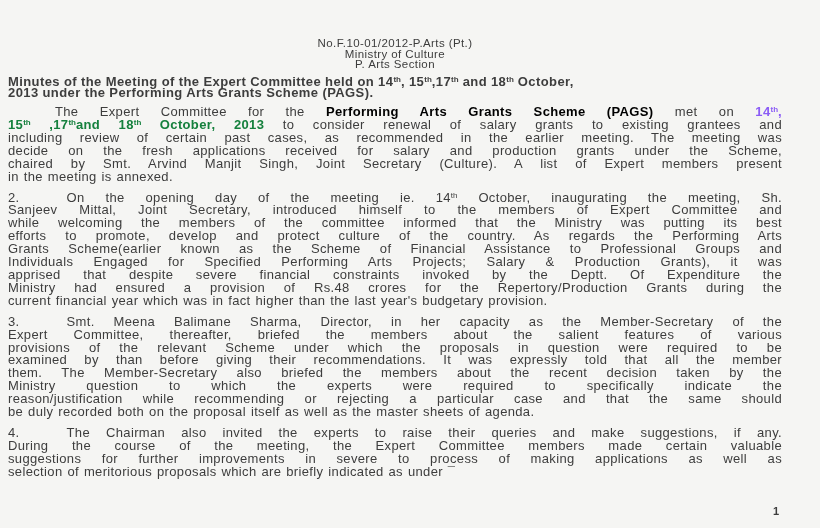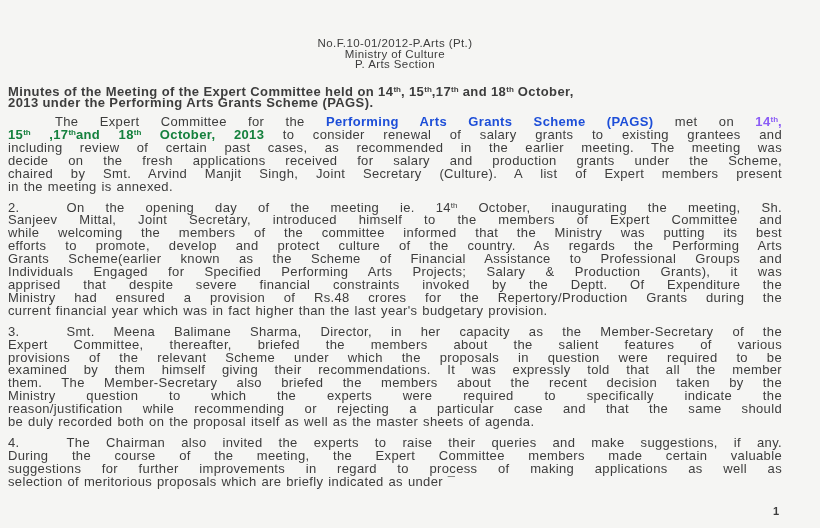--- a/index.html
+++ b/index.html
@@ -20,21 +20,21 @@
   }
   
   .hdr {
     text-align: center;
     font-size: 11.5px;
     line-height: 10.5px;
     letter-spacing: 0.4px;
   }
   
   .title {
-    margin-top: 16px;
+    margin-top: 6px;
     font-weight: bold;
     font-size: 13px;
     line-height: 11.8px;
     letter-spacing: 0.4px;
   }
   .tline { text-align: left; }
   
   .body-text { margin-top: 7px; }
   .para { margin-bottom: 8px; }
   .line {
@@ -74,21 +74,21 @@
     <div>P. Arts Section</div>
   </div>
 
   <div class="title" id="title-lines">
       <div class="tline">Minutes of the Meeting of the Expert Committee held on 14<sup>th</sup>, 15<sup>th</sup>,17<sup>th</sup> and 18<sup>th</sup> October,</div>
       <div class="tline">2013 under the Performing Arts Grants Scheme (PAGS).</div>
     </div>
 
   <div class="body-text" id="body-paras">
       <div class="para">
-        <div class="line"><span class="tab"></span>The Expert Committee for the <b style="color:#1d4ed8">Performing Arts Grants Scheme (PAGS)</b> met on <b style="color:#8b5cf6">14<sup>th</sup>,</b></div>
+        <div class="line"><span class="tab"></span>The Expert Committee for the <b style="color:#000000">Performing Arts Grants Scheme (PAGS)</b> met on <b style="color:#8b5cf6">14<sup>th</sup>,</b></div>
         <div class="line"><b style="color:#15803d">15<sup>th</sup> ,17<sup>th</sup>and 18<sup>th</sup> October, 2013</b> to consider renewal of salary grants to existing grantees and</div>
         <div class="line">including review of certain past cases, as recommended in the earlier meeting. The meeting was</div>
         <div class="line">decide on the fresh applications received for salary and production grants under the Scheme,</div>
         <div class="line">chaired by Smt. Arvind Manjit Singh, Joint Secretary (Culture). A list of Expert members present</div>
         <div class="line last">in the meeting is annexed.</div>
       </div>
       <div class="para">
         <div class="line">2.<span class="tab"></span>On the opening day of the meeting ie. 14<sup>th</sup> October, inaugurating the meeting, Sh.</div>
         <div class="line">Sanjeev Mittal, Joint Secretary, introduced himself to the members of Expert Committee and</div>
         <div class="line">while welcoming the members of the committee informed that the Ministry was putting its best</div>
@@ -96,29 +96,29 @@
         <div class="line">Grants Scheme(earlier known as the Scheme of Financial Assistance to Professional Groups and</div>
         <div class="line">Individuals Engaged for Specified Performing Arts Projects; Salary &amp; Production Grants), it was</div>
         <div class="line">apprised that despite severe financial constraints invoked by the Deptt. Of Expenditure the</div>
         <div class="line">Ministry had ensured a provision of Rs.48 crores for the Repertory/Production Grants during the</div>
         <div class="line last">current financial year which was in fact higher than the last year's budgetary provision.</div>
       </div>
       <div class="para">
         <div class="line">3.<span class="tab"></span>Smt. Meena Balimane Sharma, Director, in her capacity as the Member-Secretary of the</div>
         <div class="line">Expert Committee, thereafter, briefed the members about the salient features of various</div>
         <div class="line">provisions of the relevant Scheme under which the proposals in question were required to be</div>
-        <div class="line">examined by them himself giving their recommendations. It was expressly told that all the member</div>
+        <div class="line">examined by than before giving their recommendations. It was expressly told that all the member</div>
         <div class="line">them. The Member-Secretary also briefed the members about the recent decision taken by the</div>
         <div class="line">Ministry question to which the experts were required to specifically indicate the</div>
         <div class="line">reason/justification while recommending or rejecting a particular case and that the same should</div>
         <div class="line last">be duly recorded both on the proposal itself as well as the master sheets of agenda.</div>
       </div>
       <div class="para">
         <div class="line">4.<span class="tab"></span>The Chairman also invited the experts to raise their queries and make suggestions, if any.</div>
         <div class="line">During the course of the meeting, the Expert Committee members made certain valuable</div>
-        <div class="line">suggestions for further improvements in regard to process of making applications as well as</div>
+        <div class="line">suggestions for further improvements in severe to process of making applications as well as</div>
         <div class="line last">selection of meritorious proposals which are briefly indicated as under ¯</div>
       </div>
     </div>
 
   <div class="pageno">1</div>
 
 </div>
 
 </body></html>

